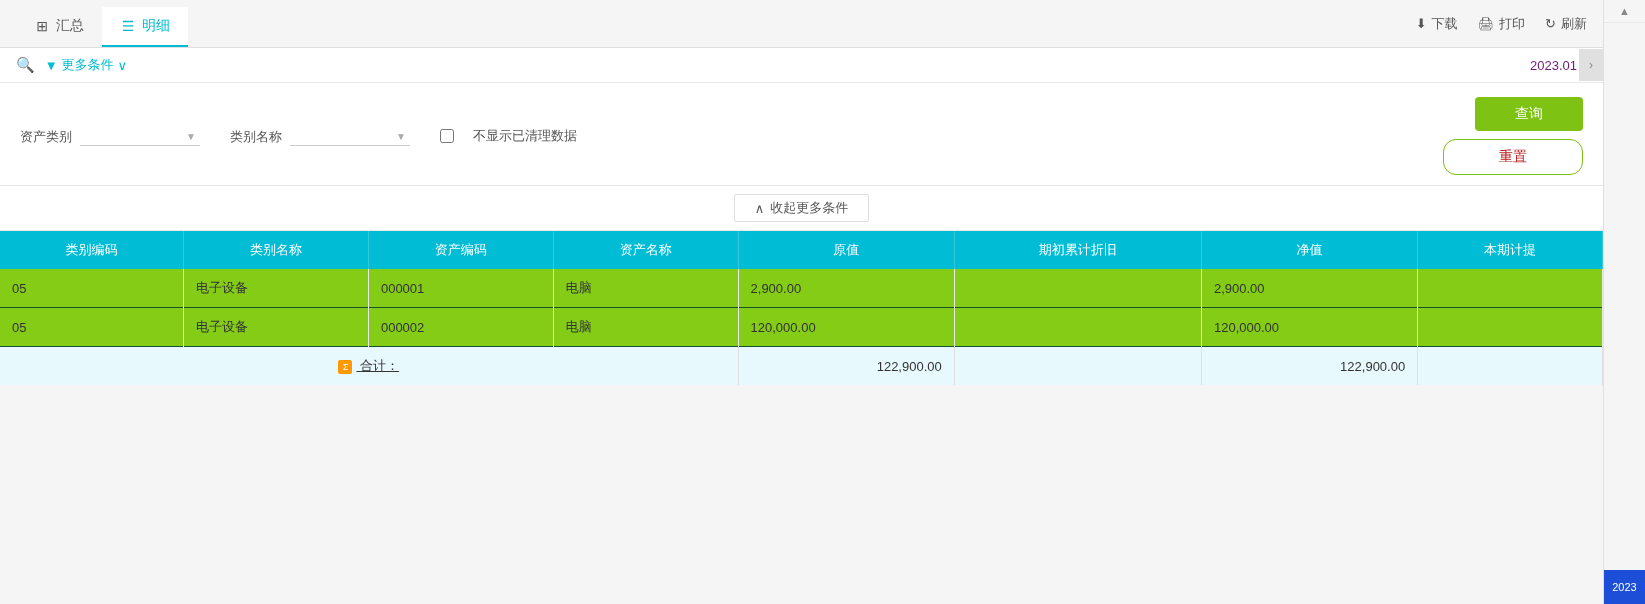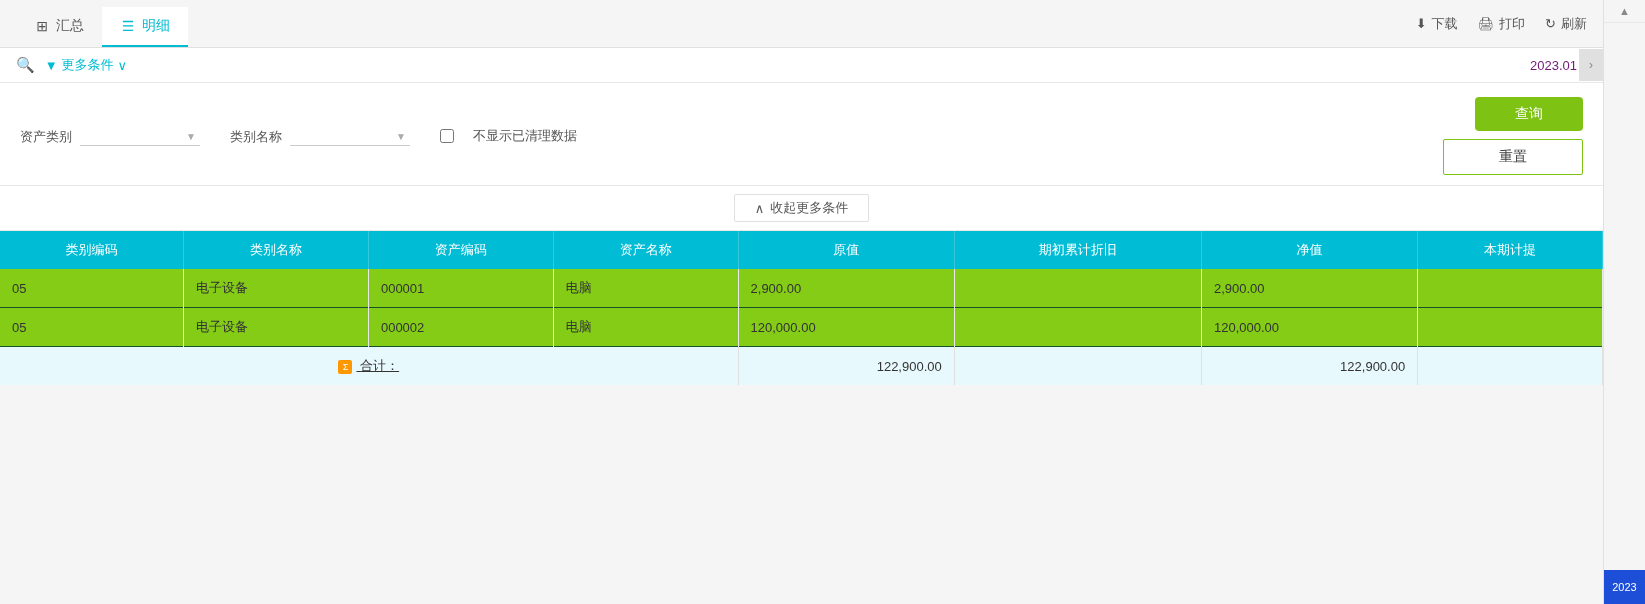--- a/index.html
+++ b/index.html
@@ -240,26 +240,26 @@
       color: #fff;
       border: none;
       padding: 8px 40px;
       font-size: 14px;
       cursor: pointer;
       border-radius: 4px;
       margin-left: 32px;
     }
     .btn-reset {
       background: #fff;
-      color: #404040;
+      color: #b91c1c;
       border: 1px solid #7ec214;
       padding: 8px 40px;
       font-size: 14px;
       cursor: pointer;
-      border-radius: 2px;
+      border-radius: 13px;
     }
 
     
     .collapse-bar {
       display: flex;
       justify-content: center;
       padding: 8px 0;
       background: #fff;
       border-bottom: 1px solid #e8e8e8;
     }

